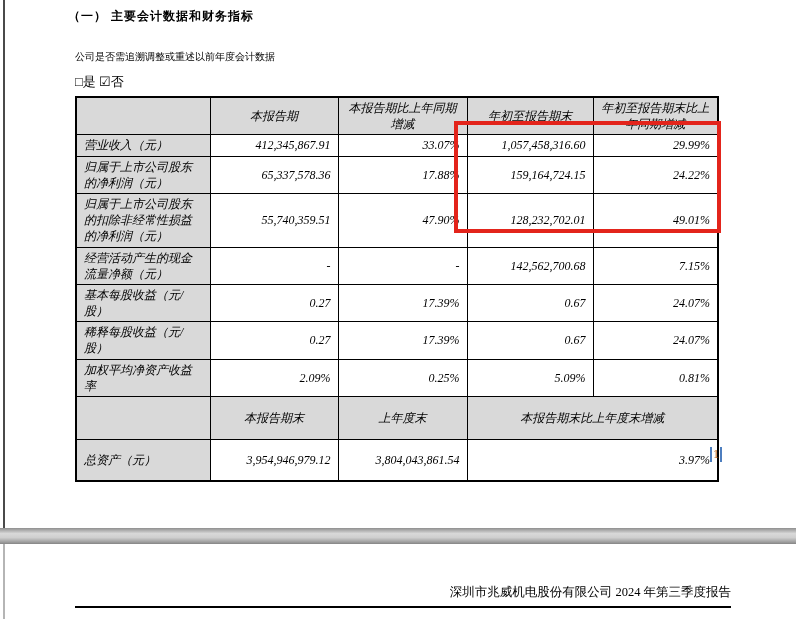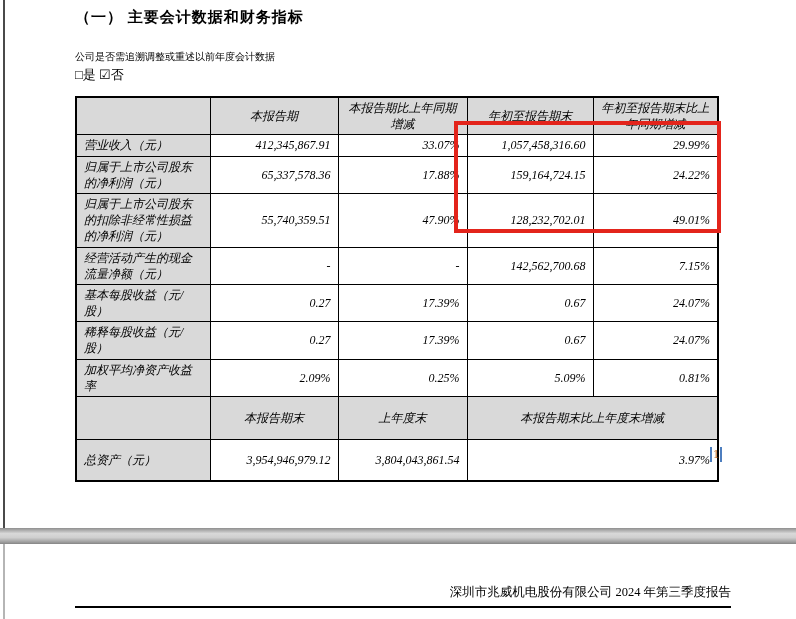--- a/index.html
+++ b/index.html
@@ -13,30 +13,30 @@
   }
   .page-edge-top {
     position: absolute; left: 3px; top: 0; width: 2px; height: 528px;
     background: #4a4a4a;
   }
   .page-edge-bottom {
     position: absolute; left: 3px; top: 544px; width: 2px; height: 75px;
     background: #b5b5b5;
   }
   .section-title {
-    position: absolute; left: 75px; top: 8px;
-    font-size: 15px; font-weight: bold; letter-spacing: 1px;
+    position: absolute; left: 68px; top: 8px;
+    font-size: 12px; font-weight: bold; letter-spacing: 1px;
     white-space: pre;
   }
   .restate-line {
     position: absolute; left: 75px; top: 50px;
     font-size: 10px;
   }
   .checkbox-line {
-    position: absolute; left: 75px; top: 66px;
+    position: absolute; left: 75px; top: 73px;
     font-size: 13px;
     text-align: center;
   }
   table.fin {
     position: absolute; left: 75px; top: 96px;
     border-collapse: collapse;
     table-layout: fixed;
     width: 642px;
     font-size: 12px;
   }

